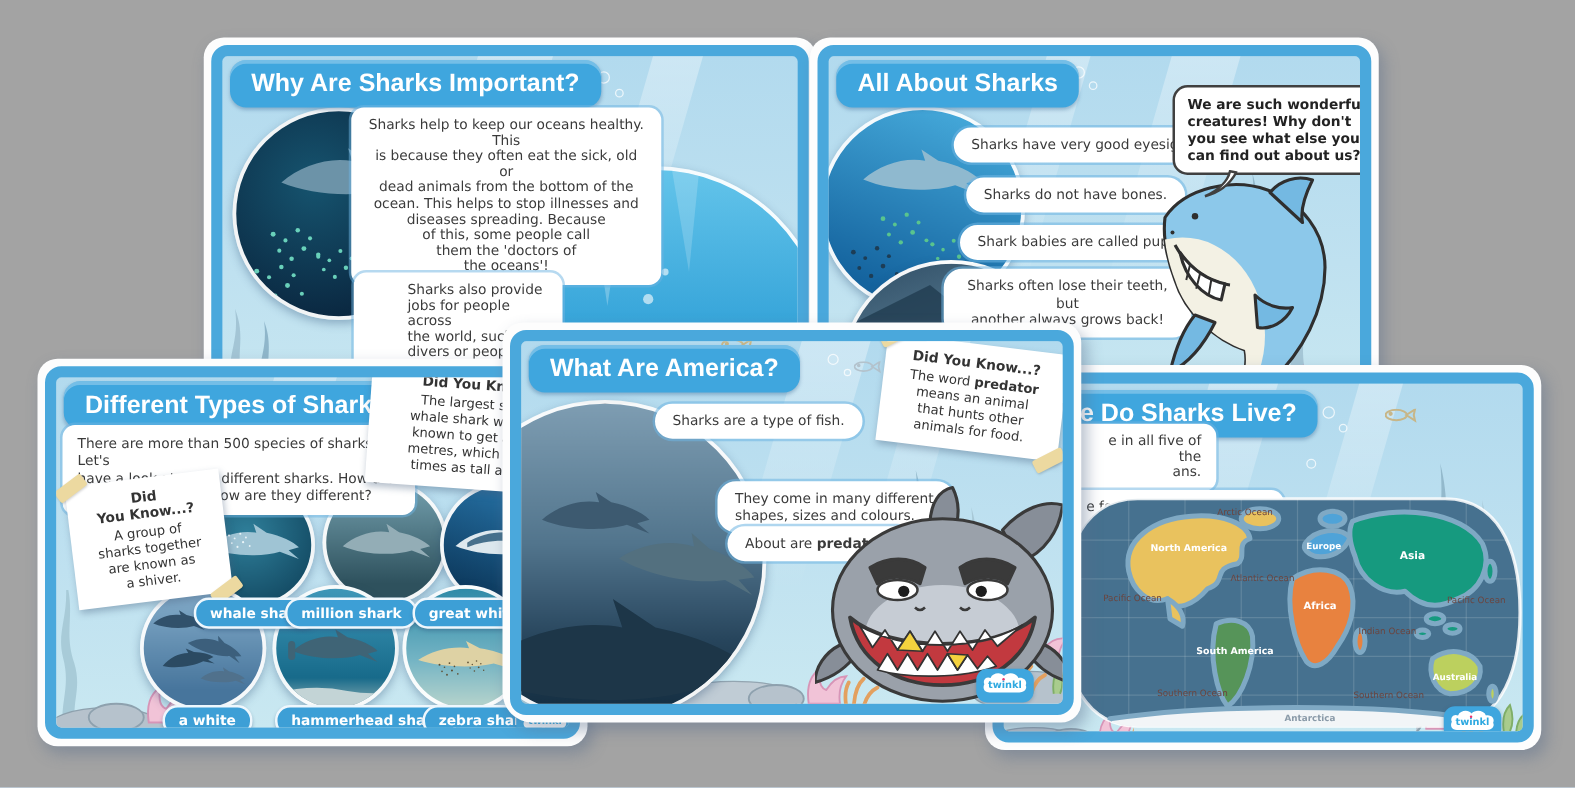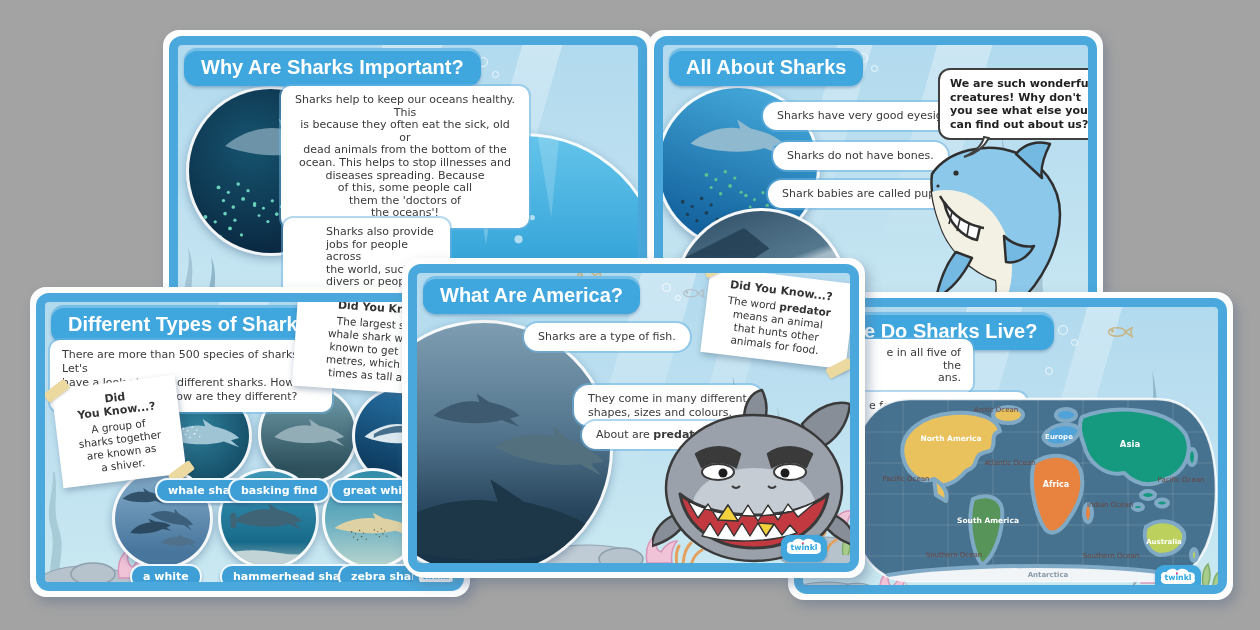--- a/index.html
+++ b/index.html
@@ -152,20 +152,21 @@
       <div class="photo" style="left:10px;top:163px;width:170px;height:170px;background:linear-gradient(160deg,#2e4c64 0%,#55788e 38%,#a6bcc9 42%,#d4e0e8 70%,#8fa8b8 100%);">
         <svg viewBox="0 0 100 100">
           <circle cx="58" cy="42" r="5" fill="#11202e"></circle>
           <circle cx="59.5" cy="40.5" r="1.5" fill="#cfe0ea"></circle>
           <path d="M0,30 L40,10 L55,22 L20,45 Z" fill="#203c50" opacity=".8"></path>
         </svg>
       </div>
       <div class="pill" style="left:100px;top:57px;">Sharks have very good eyesight.</div>
       <div class="pill" style="left:110px;top:97px;">Sharks do not have bones.</div>
       <div class="pill" style="left:105px;top:135px;">Shark babies are called pups.</div>
+      <div class="pill wrap" style="left:92px;top:170px;width:170px;">Sharks often lose their teeth, but<br>another always grows back!</div>
       <div class="speech" style="left:275px;top:23px;width:148px;">
         <span>We are such wonderful<br>creatures! Why don't<br>you see what else you<br>can find out about us?</span>
         <svg width="28" height="24" style="position:absolute;left:22px;bottom:-22px;">
           <path d="M22,1 C20,10 11,17 2,21 C14,18 22,11 27,2 Z" fill="#fff" stroke="#404040" stroke-width="2"></path>
         </svg>
       </div>
       <svg class="dec front" style="left:257px;top:95px;width:180px;height:215px;" viewBox="0 0 180 215">
         <g stroke="#2f2f2f" stroke-width="2.5" stroke-linejoin="round">
           <path id="bsbody" d="M12,34 C28,10 66,2 94,12 C122,22 140,46 140,74 C140,108 122,142 96,166 C88,172 78,176 70,176 C76,162 78,150 76,140 C52,132 28,110 20,84 C14,68 10,50 12,34 Z" fill="#8cc8ea"></path>
           <clipPath id="bclip">
@@ -254,21 +255,21 @@
               <use href="#specks" transform="translate(28,64) scale(0.7)"></use>
               <use href="#specks" transform="translate(52,62) scale(0.6)"></use>
             </g>
           <g fill="#2b6f86" opacity=".7">
               <use href="#specks" transform="translate(14,20)"></use>
             </g>
         </svg>
       </div>
 
       <div class="lblpill" style="left:110px;top:176px;">whale shark</div>
-      <div class="lblpill" style="left:183px;top:176px;">basking find</div>
+      <div class="lblpill" style="left:183px;top:176px;">million shark</div>
       <div class="lblpill" style="left:285px;top:176px;">great white shark</div>
       <div class="lblpill" style="left:85px;top:262px;">a white</div>
       <div class="lblpill" style="left:175px;top:262px;">hammerhead shark</div>
       <div class="lblpill" style="left:293px;top:262px;">zebra shark</div>
 
       <div class="logo" style="left:368px;top:262px;">
         <svg width="38" height="19" viewBox="0 0 46 22">
           <path d="M8,20 C3,20 1,16 3,12 C1,8 5,4 9,6 C11,1 19,0 22,4 C26,0 34,1 36,6 C41,5 45,9 43,13 C45,17 41,20 37,20 Z" fill="#fff"></path>
           <text x="23" y="15.5" text-anchor="middle" font-size="9.5" font-weight="bold" fill="#2ea9e0">twinkl</text>
           <circle cx="21.6" cy="7.2" r="1.2" fill="#e8336e"></circle>

